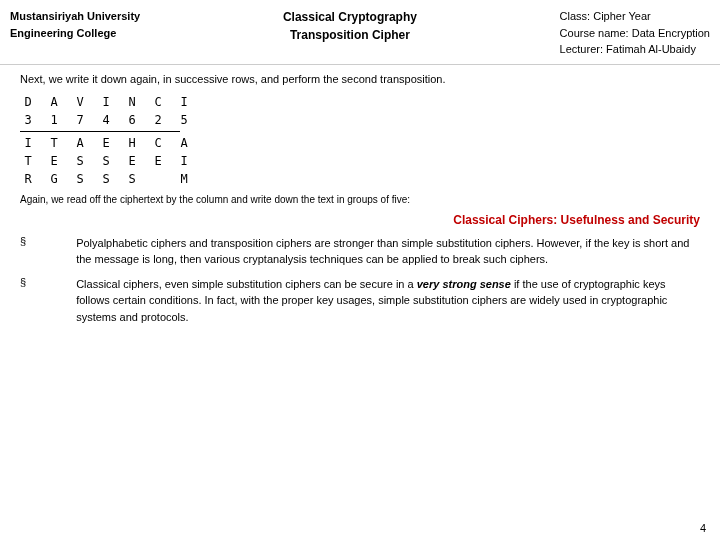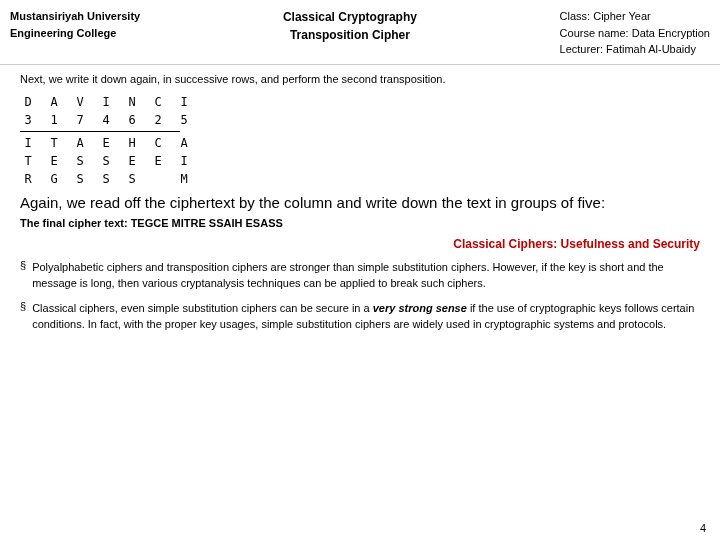--- a/index.html
+++ b/index.html
@@ -55,21 +55,21 @@
     .cipher-cell {
       width: 16px;
       text-align: center;
     }
     .divider-row {
       border-top: 1px solid #000;
       margin: 2px 0;
       width: 160px;
     }
     .section-text {
-      font-size: 15px;
+      font-size: 10px;
       margin-bottom: 6px;
     }
     .section-text-bold {
       font-size: 11px;
       font-weight: bold;
       margin-bottom: 6px;
     }
     .title-colored {
       color: #c00000;
       font-weight: bold;
@@ -84,20 +84,21 @@
       gap: 6px;
     }
     .bullet-symbol {
       font-size: 11px;
       flex-shrink: 0;
       margin-top: 0px;
     }
     .bullet-text {
       font-size: 11px;
       line-height: 1.5;
+      margin-left: 44px;
     }
     .bullet-text em {
       font-style: italic;
       font-weight: bold;
     }
     .page-number {
       position: absolute;
       bottom: 6px;
       right: 14px;
       font-size: 11px;
@@ -170,21 +171,20 @@
       <div class="cipher-cell">S</div>
       <div class="cipher-cell">S</div>
       <div class="cipher-cell">S</div>
       <div class="cipher-cell"></div>
       <div class="cipher-cell">M</div>
     </div>
   </div>
 
   <div class="section-text" style="margin-top:6px;">Again, we read off the ciphertext by the column and write down the text in groups of five:</div>
 
-  <div class="section-text-bold">The final cipher text: TEGCE MITRE SSAIH ESASS</div>
 
 
   <div class="title-colored">Classical Ciphers: Usefulness and Security</div>
 
   <div class="bullet-section">
     <span class="bullet-symbol">§</span>
     <span class="bullet-text">Polyalphabetic ciphers and transposition ciphers are stronger than simple substitution ciphers. However, if the key is short and the message is long, then various cryptanalysis techniques can be applied to break such ciphers.</span>
   </div>
 
   <div class="bullet-section">

